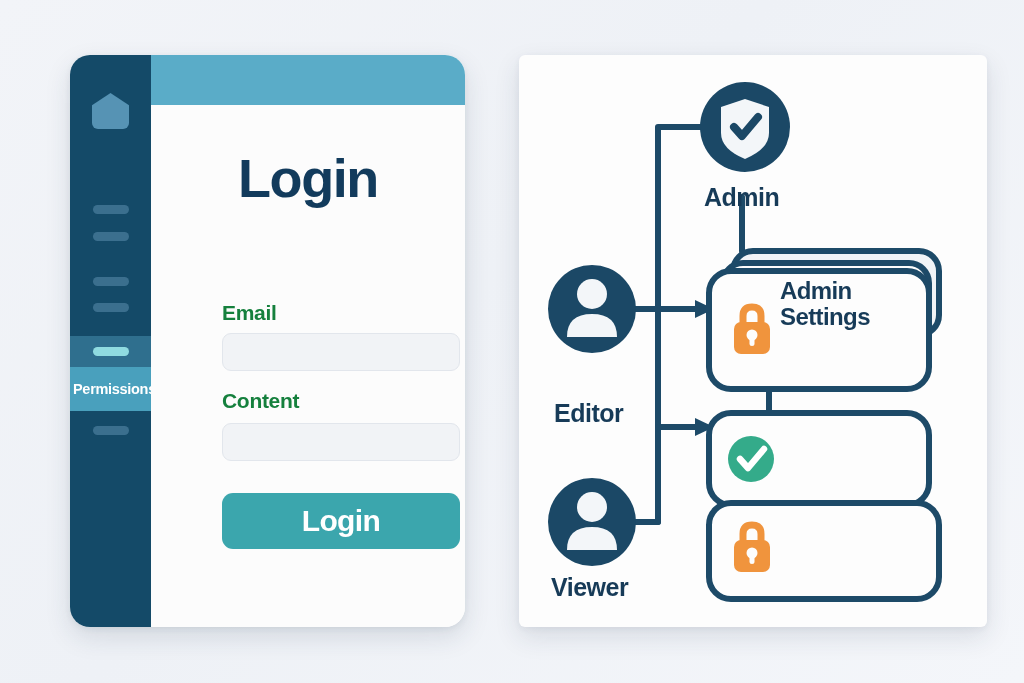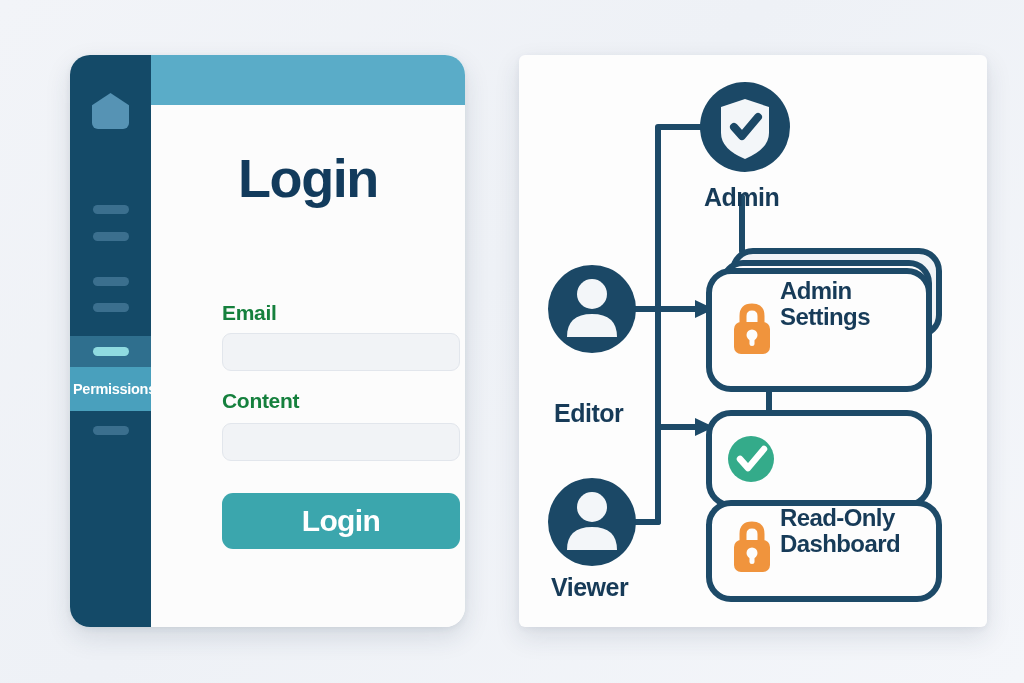--- a/index.html
+++ b/index.html
@@ -332,17 +332,15 @@
         </g>
       </g>
     </svg>
 
     <div class="node-label admin">Admin</div>
     <div class="node-label editor">Editor</div>
     <div class="node-label viewer">Viewer</div>
 
     <div class="card-text t1">Admin
 Settings</div>
-    <div class="card-text t3">Read-Only
-Dashboard</div>
 
   </div>
 </div>
 
 </body></html>

